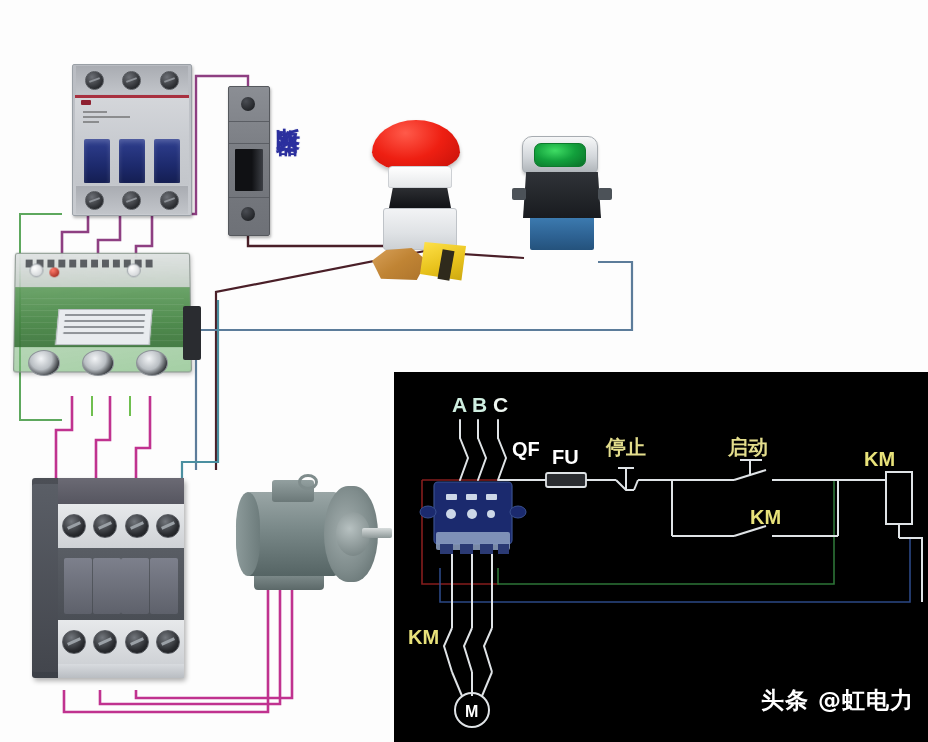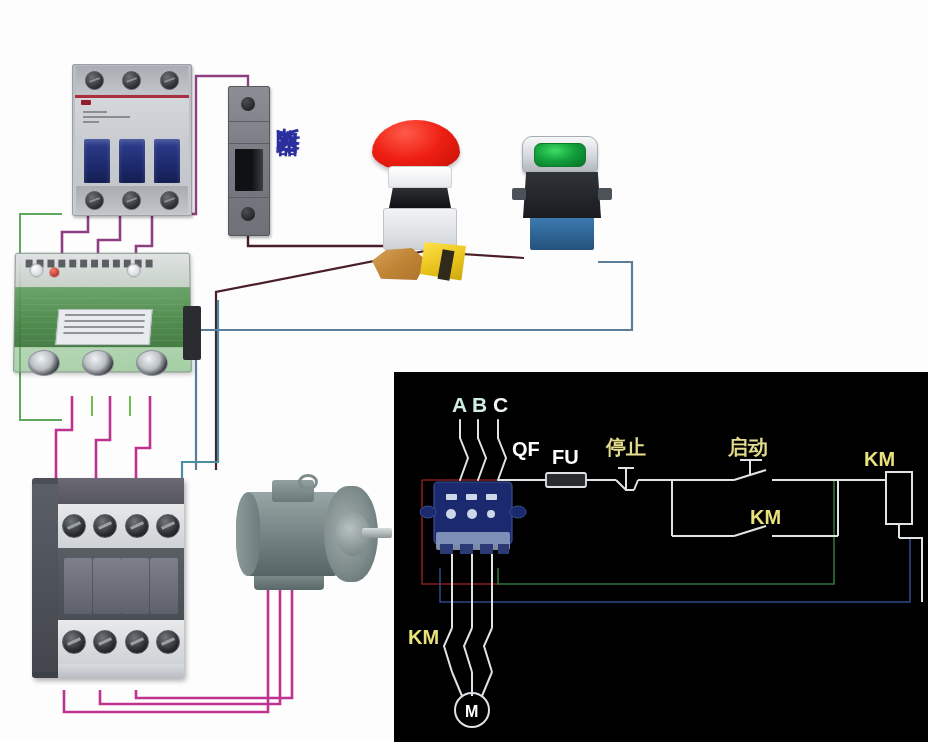--- a/index.html
+++ b/index.html
@@ -589,15 +589,16 @@
 
       <text x="212" y="82" fill="#e3dd8c" font-size="20" font-weight="bold" font-family="'DejaVu Sans','Liberation Sans',sans-serif">停止</text>
       <text x="334" y="82" fill="#e3dd8c" font-size="20" font-weight="bold" font-family="'DejaVu Sans','Liberation Sans',sans-serif">启动</text>
 
       <text x="356" y="152" fill="#e8e27a" font-size="20" font-weight="bold" font-family="'Liberation Sans',sans-serif">KM</text>
       <text x="470" y="94" fill="#e8e27a" font-size="20" font-weight="bold" font-family="'Liberation Sans',sans-serif">KM</text>
       <text x="14" y="272" fill="#e8e27a" font-size="20" font-weight="bold" font-family="'Liberation Sans',sans-serif">KM</text>
       <text x="71" y="345" fill="#ffffff" font-size="16" font-weight="bold" font-family="'Liberation Sans',sans-serif">M</text>
     </svg>
 
+    <div class="wm" style="right:14px; bottom:26px; font-size:23px;">头条 @虹电力</div>
   </div>
 
 </div>
 
 </body></html>

